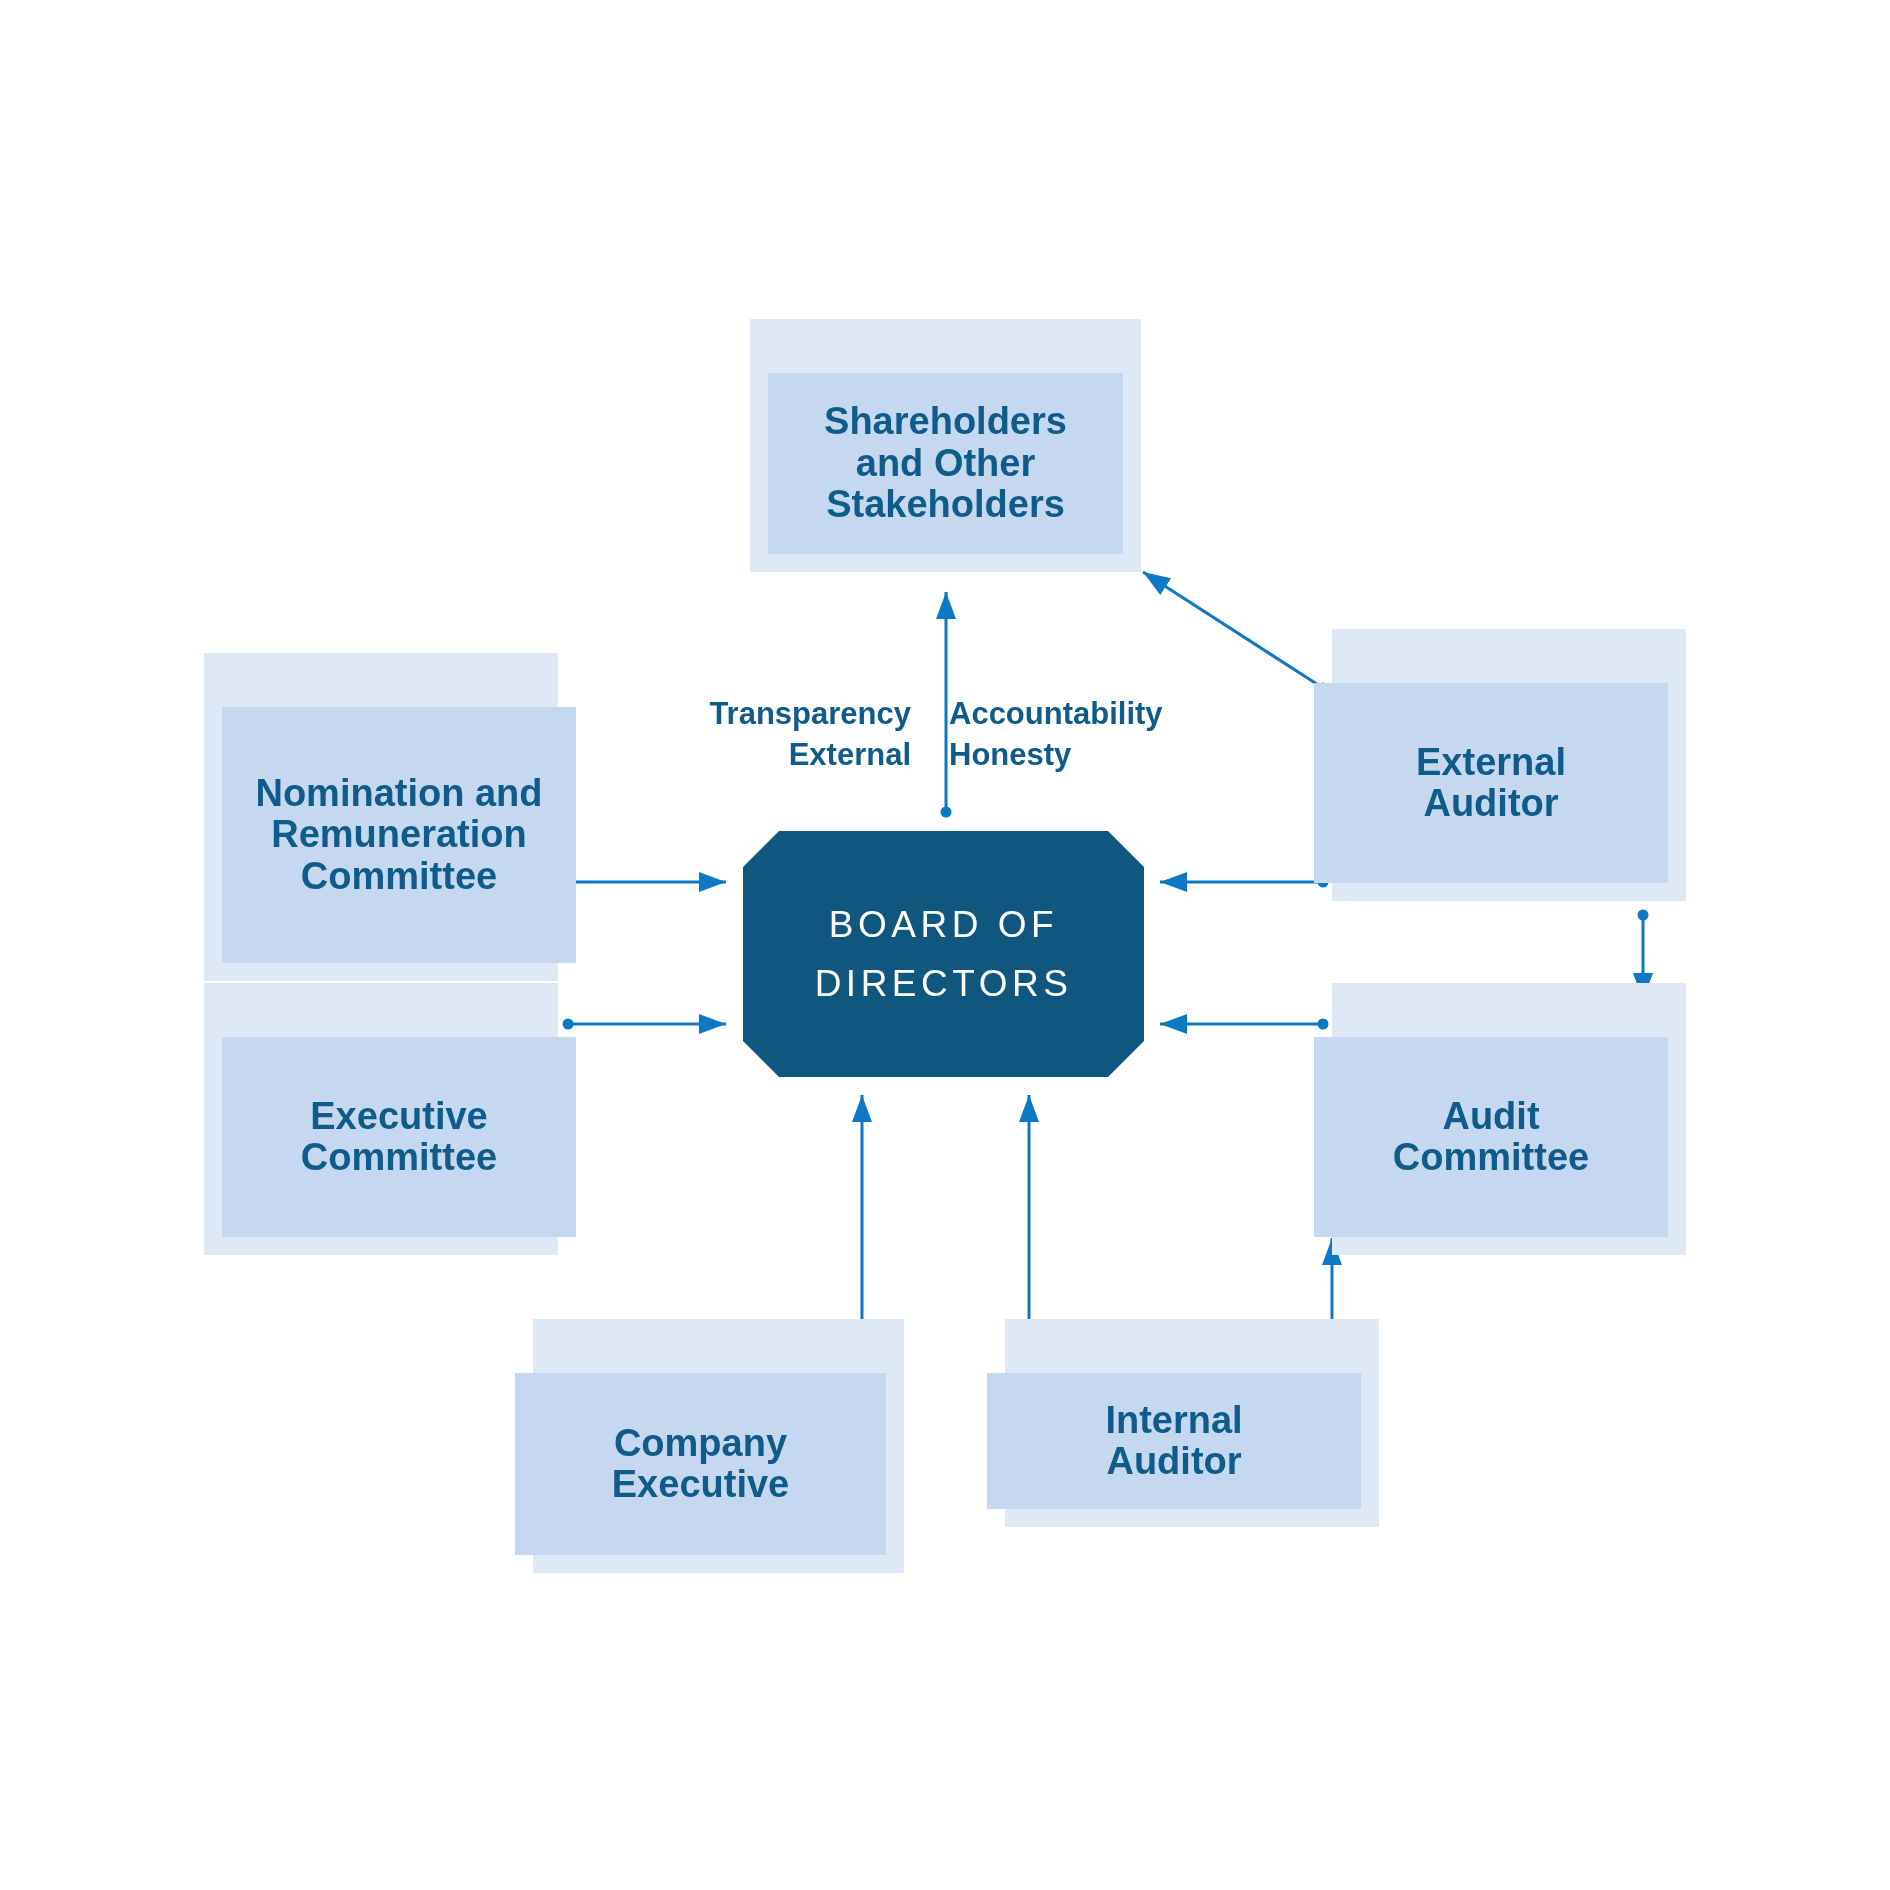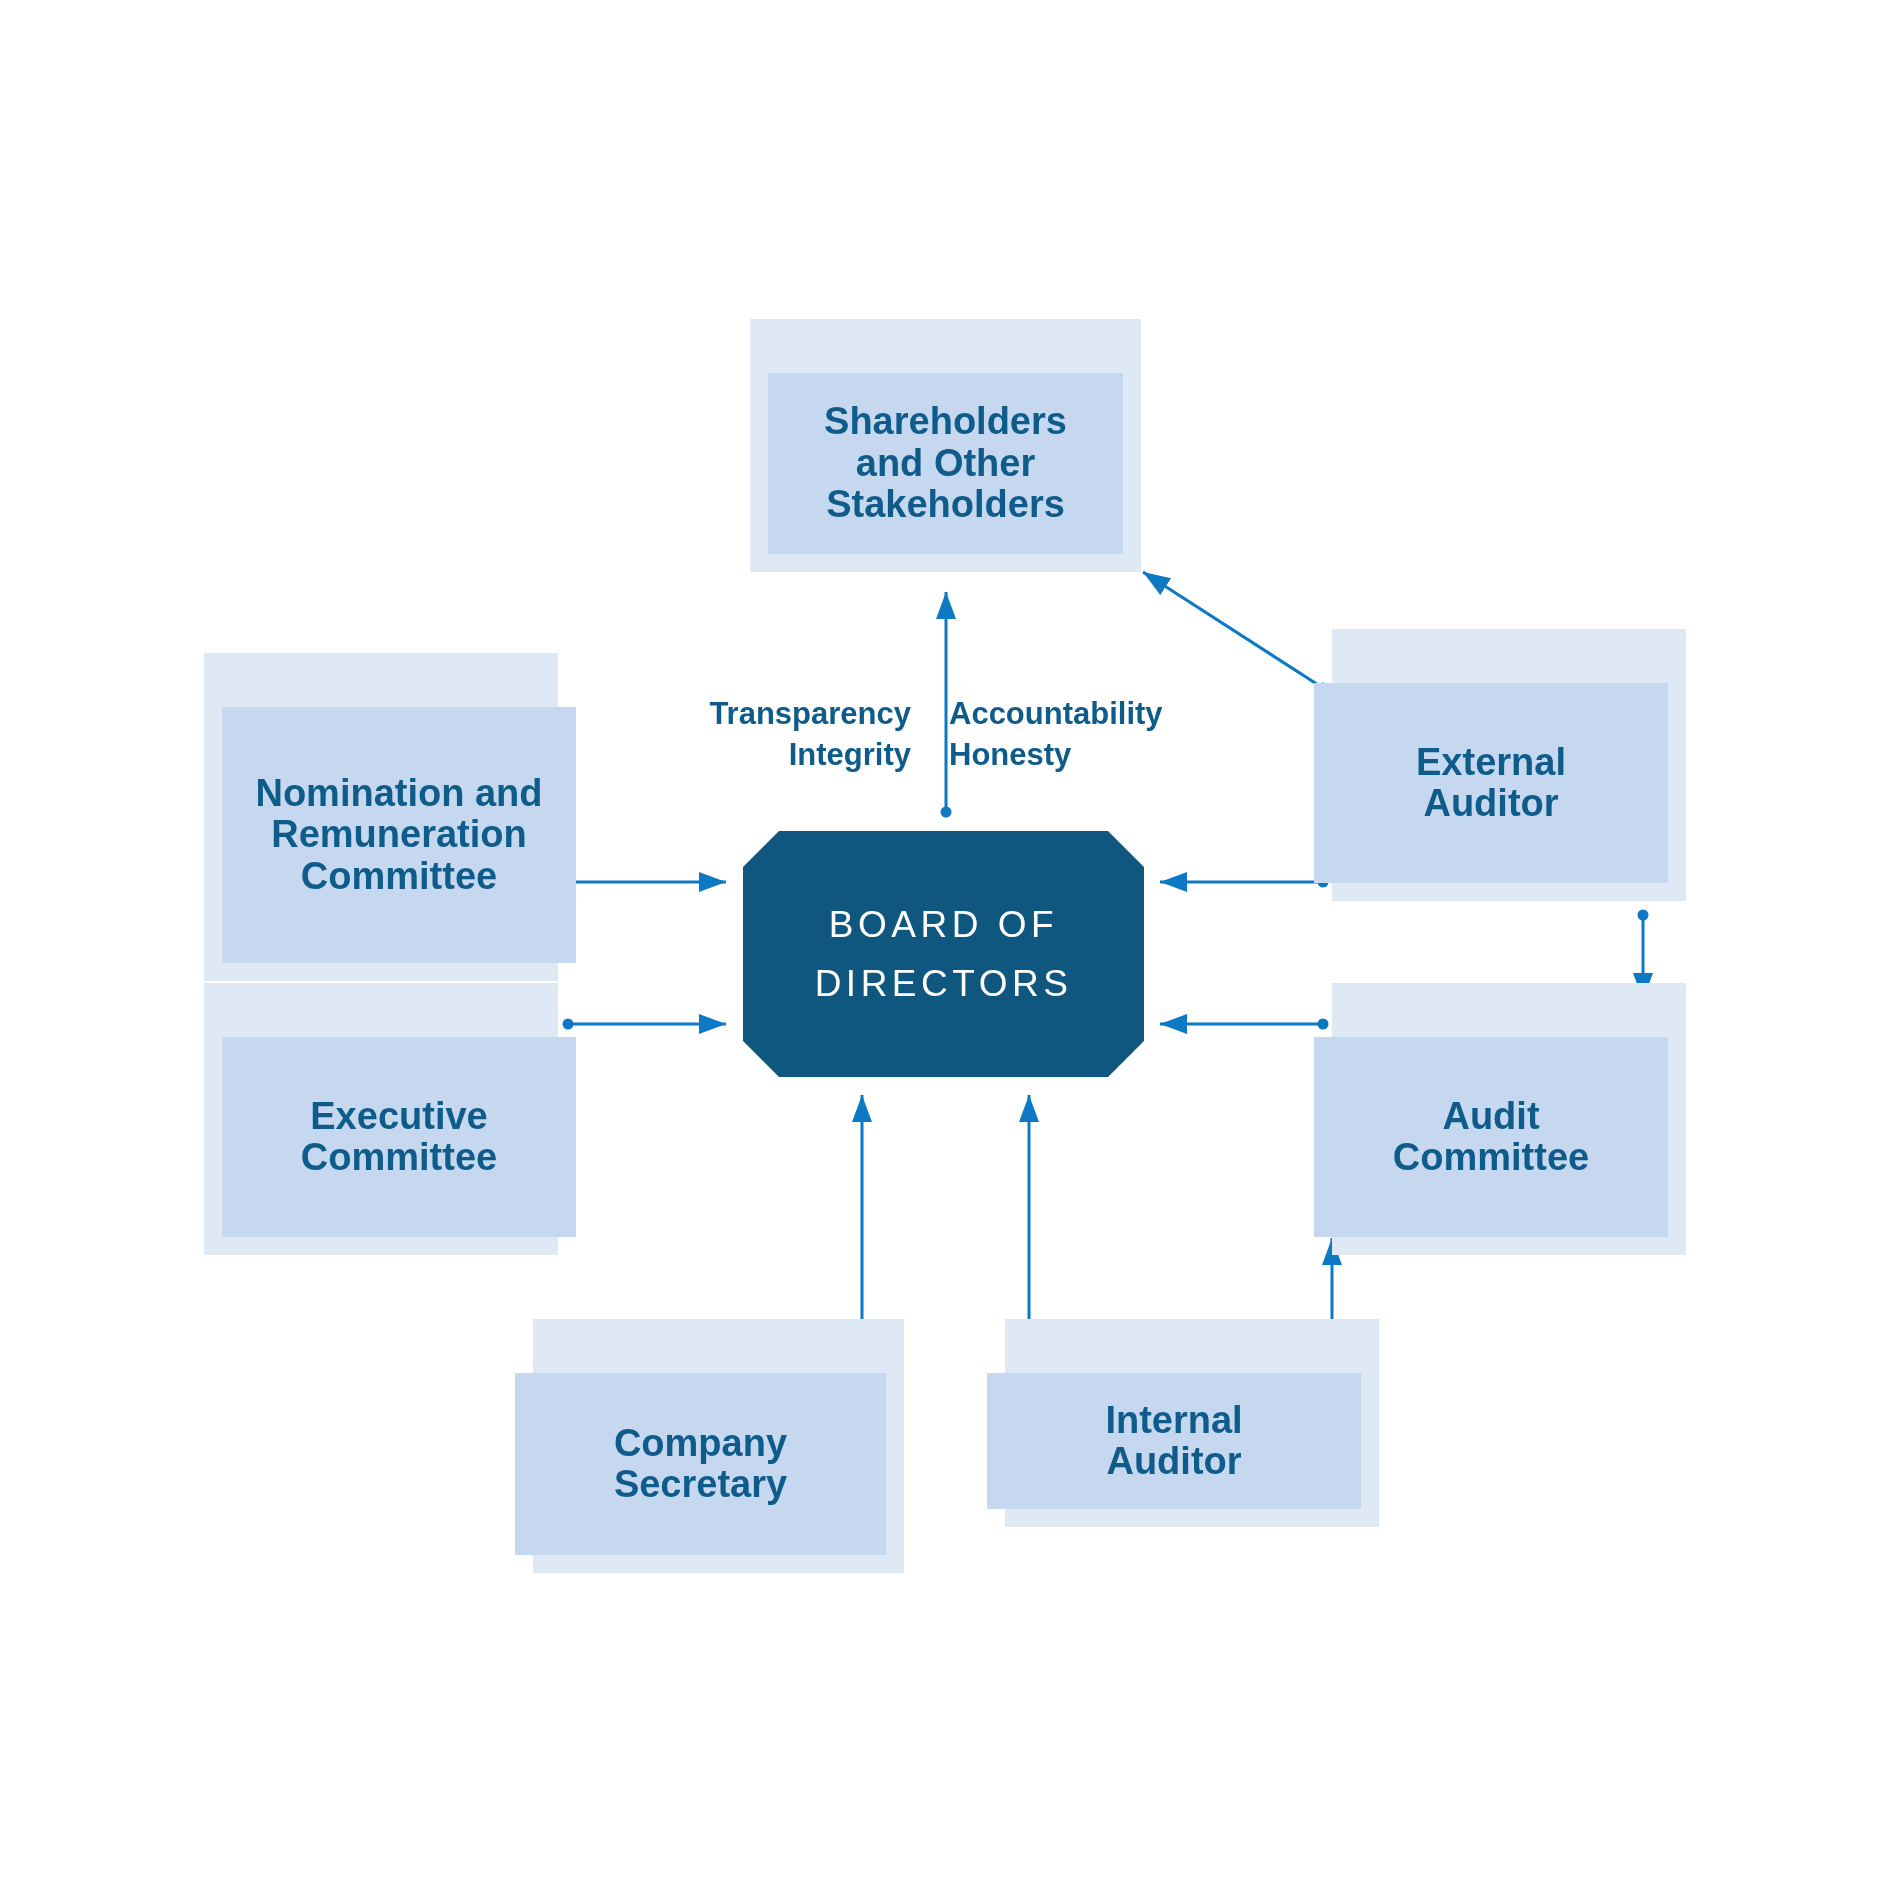--- a/index.html
+++ b/index.html
@@ -150,35 +150,35 @@
     <div class="face">
       <span class="node-label">Audit
 Committee</span>
     </div>
   </div>
 
   <div class="node" style="left:515px; top:1337px; width:371px; height:218px">
     <div class="halo halo-right"></div>
     <div class="face">
       <span class="node-label">Company
-Secretary</span>
+Executive</span>
     </div>
   </div>
 
   <div class="node" style="left:987px; top:1337px; width:374px; height:172px">
     <div class="halo halo-right"></div>
     <div class="face">
       <span class="node-label">Internal
 Auditor</span>
     </div>
   </div>
 
   <div class="board">
     <span class="board-title">BOARD OF
 DIRECTORS</span>
   </div>
 
   <div class="principle principle-left">Transparency
-Integrity</div>
+External</div>
   <div class="principle principle-right">Accountability
 Honesty</div>
 
 </div>
 
 </body></html>

